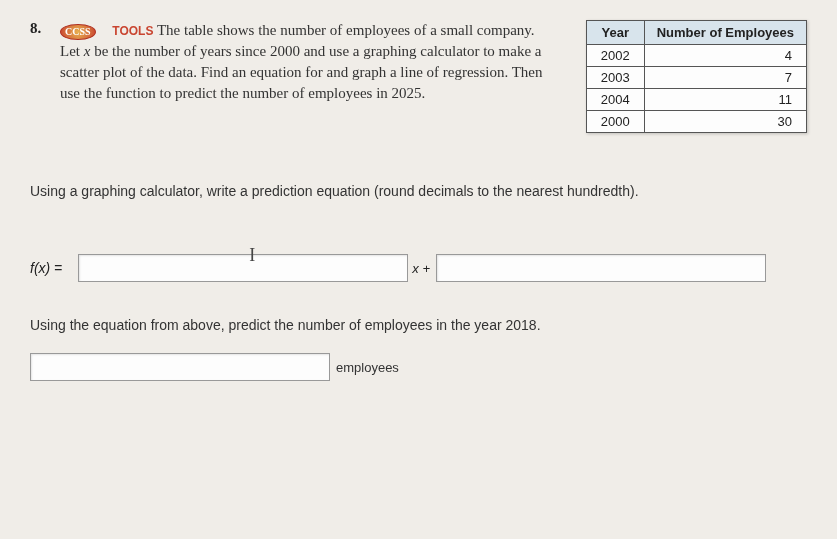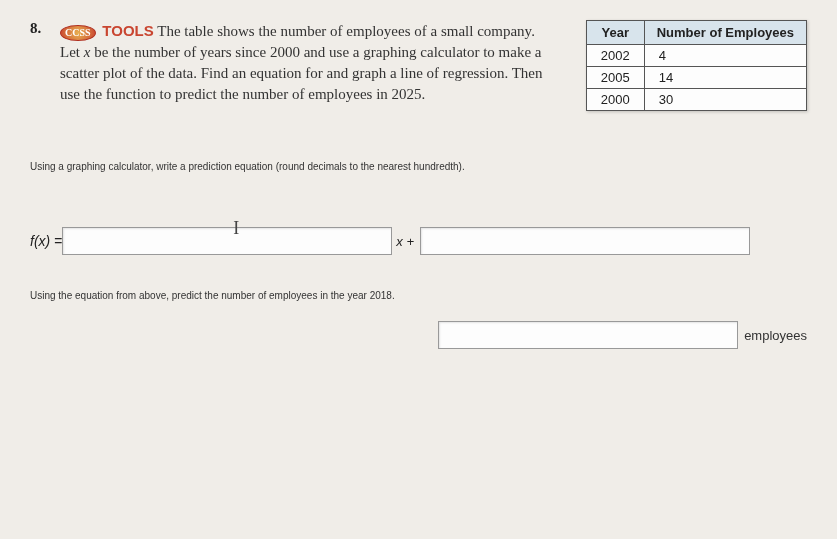--- a/index.html
+++ b/index.html
@@ -37,27 +37,27 @@
     .ccss-badge {
       display: inline-block;
       background: radial-gradient(circle, #e8b050 0%, #c94530 100%);
       color: #fff;
       font-weight: bold;
       font-size: 10px;
       padding: 2px 4px;
       border-radius: 50%;
       border: 1px solid #b03020;
       vertical-align: middle;
-      margin-right: 3px;
+      margin-right: 13px;
       line-height: 1;
     }
     .tools-label {
       color: #c94530;
       font-weight: bold;
-      font-size: 15px;
+      font-size: 12px;
       font-family: Arial, sans-serif;
     }
     .problem-body {
       font-size: 15px;
       line-height: 1.4;
       color: #333;
     }
     .italic {
       font-style: italic;
     }
@@ -72,41 +72,41 @@
       background: #d8e4ec;
       border: 1px solid #555;
       padding: 4px 12px;
       font-weight: bold;
       text-align: center;
       color: #222;
     }
     .data-table td {
       border: 1px solid #555;
       padding: 3px 14px;
-      text-align: left;
+      text-align: right;
       background: #fdfdfd;
       margin-top: 9px;
     }
     .instruction {
       font-family: Arial, sans-serif;
-      font-size: 10px;
+      font-size: 14px;
       color: #333;
       margin-bottom: 20px;
     }
     .equation-row {
       display: flex;
       align-items: center;
       margin-top: 55px;
       margin-bottom: 35px;
       font-family: Arial, sans-serif;
     }
     .fx-label {
       font-style: italic;
       font-size: 14px;
-      margin-right: 0;
+      margin-right: 16px;
     }
     .input-box {
       border: 1px solid #999;
       background: #fdfdfd;
       height: 28px;
       display: inline-block;
       box-shadow: inset 1px 1px 2px rgba(0,0,0,0.1);
       position: relative;
     }
     .input-slope {
@@ -125,21 +125,20 @@
     }
     .x-plus {
       font-style: italic;
       font-size: 13px;
       margin: 0 6px 0 4px;
     }
     .predict-row {
       display: flex;
       align-items: center;
       margin-top: 15px;
-      justify-content: flex-end;
     }
     .input-predict {
       width: 300px;
     }
     .employees-label {
       font-family: Arial, sans-serif;
       font-size: 13px;
       margin-left: 6px;
       color: #333;
     }
@@ -163,22 +162,26 @@
         <th>Year</th>
         <th>Number of Employees</th>
       </tr>
     </thead>
     <tbody>
       <tr>
         <td>2002</td>
         <td>4</td>
       </tr>
       <tr>
-        <td>2005</td>
-        <td>14</td>
+        <td>2003</td>
+        <td>7</td>
+      </tr>
+      <tr>
+        <td>2004</td>
+        <td>11</td>
       </tr>
       <tr>
         <td>2000</td>
         <td>30</td>
       </tr>
     </tbody>
   </table>
 </div>
 
 <div class="instruction">Using a graphing calculator, write a prediction equation (round decimals to the nearest hundredth).</div>

